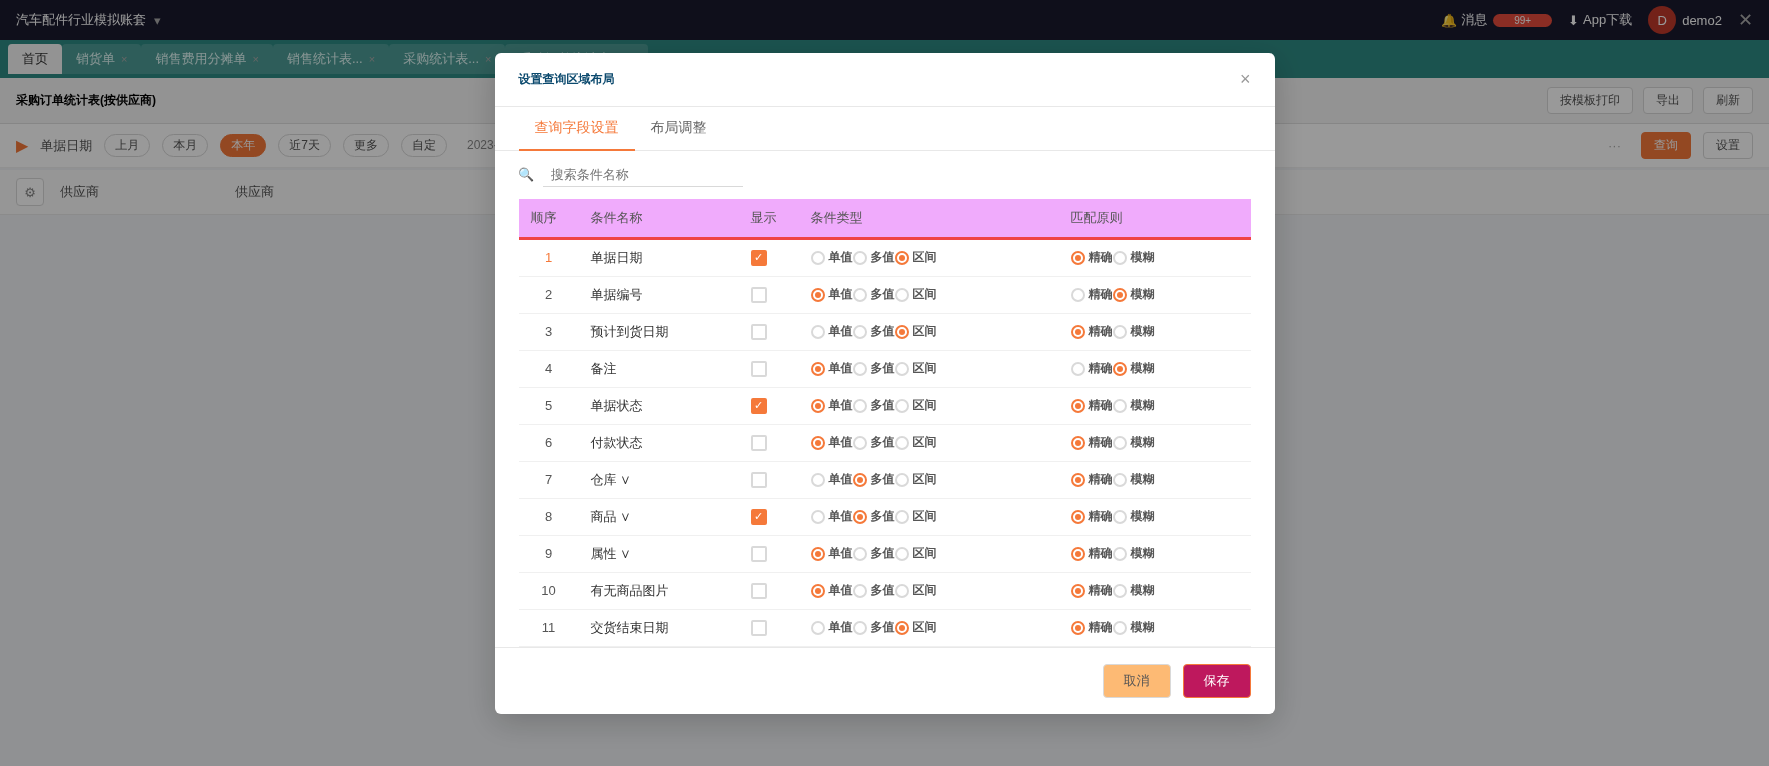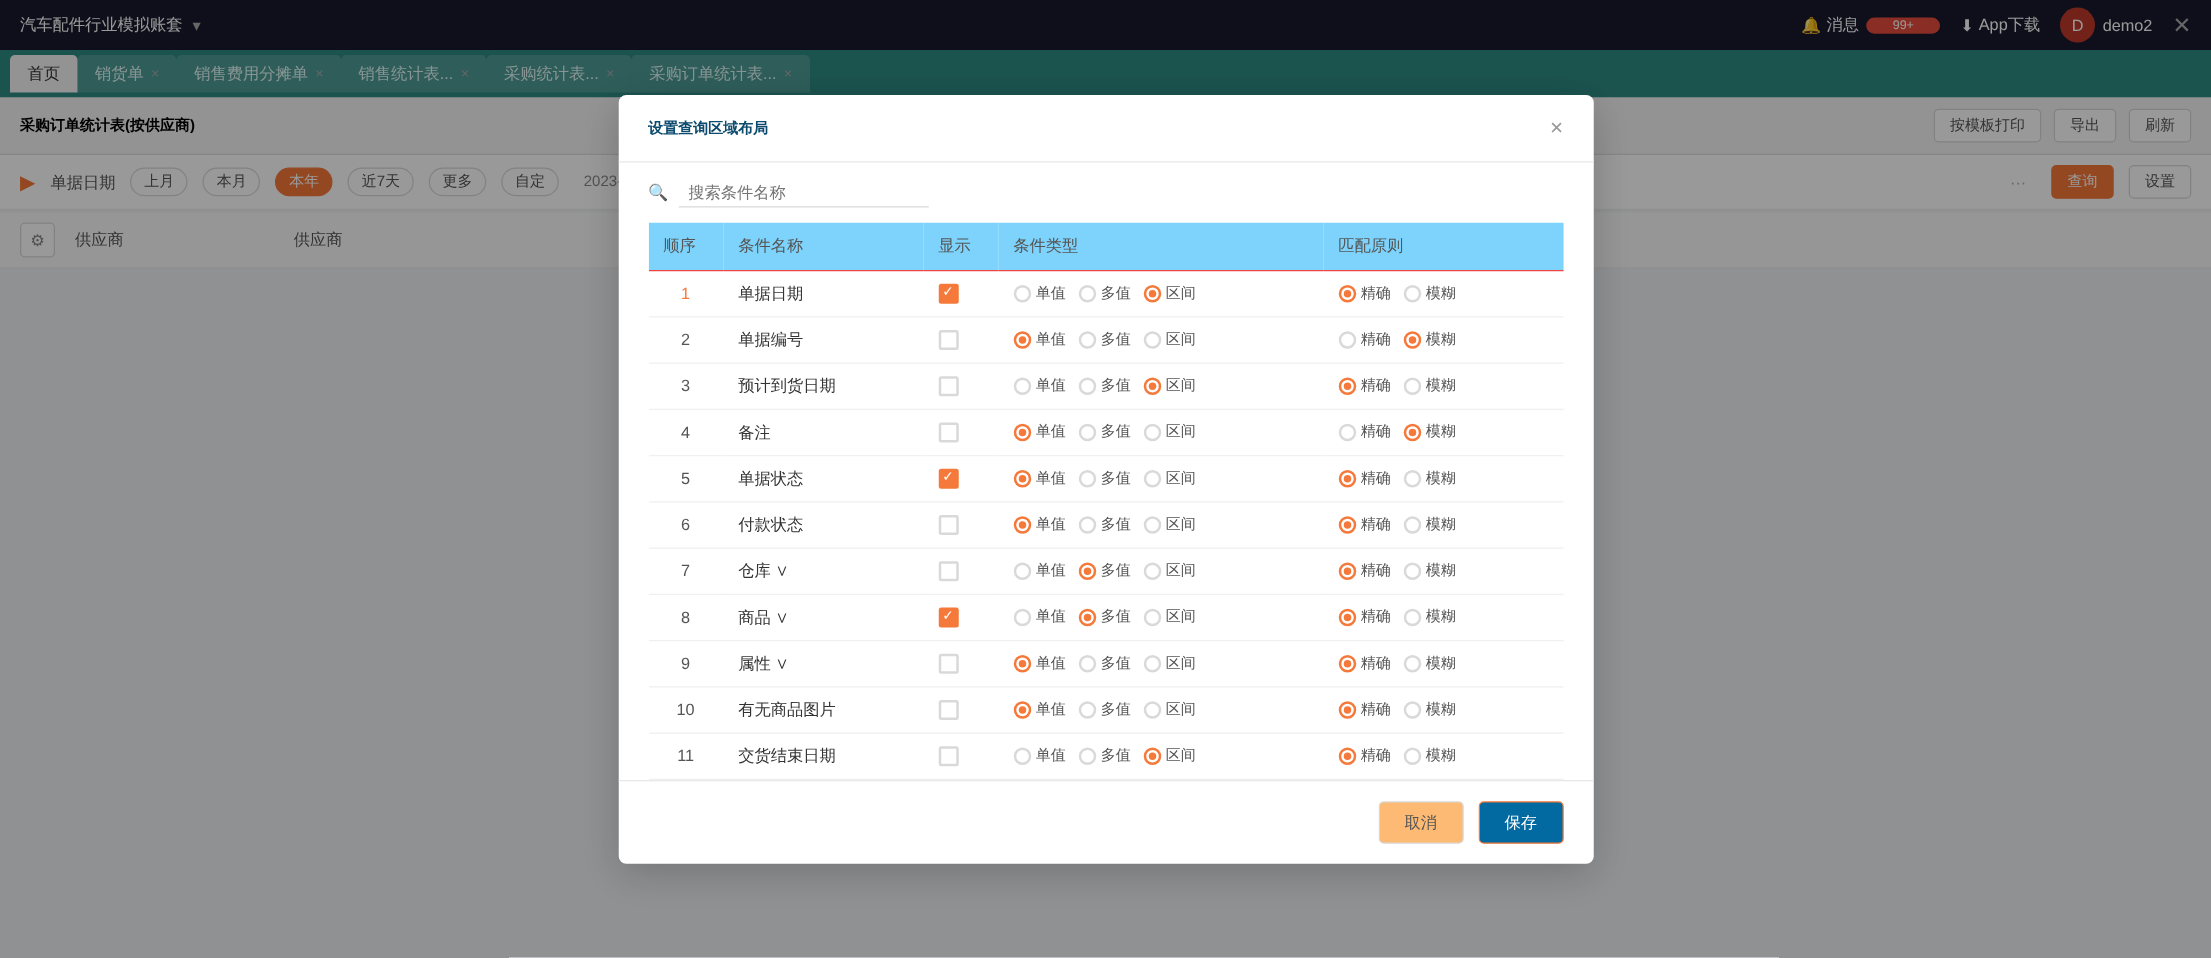--- a/index.html
+++ b/index.html
@@ -149,43 +149,43 @@
     .modal-table {
       flex: 1;
       overflow-y: auto;
       margin: 0 24px;
     }
     .modal-table table {
       width: 100%;
       border-collapse: collapse;
     }
     .modal-table thead th {
-      background: #7dd3fc;
+      background: #f0abfc;
       padding: 10px 12px;
       text-align: left;
       font-size: 13px;
       color: #555;
-      border-bottom: 1px solid #ef4444;
+      border-bottom: 3px solid #ef4444;
       font-weight: 500;
     }
     .modal-table tbody tr {
       border-bottom: 1px solid #f0f0f0;
     }
     .modal-table tbody td {
       padding: 9px 12px;
       font-size: 13px;
       color: #333;
       vertical-align: middle;
     }
 
     
     .radio-group {
       display: flex;
       align-items: center;
-      gap: 10px;
+      font-weight: bold;
     }
     .radio-item {
       display: flex;
       align-items: center;
       gap: 4px;
       cursor: pointer;
       white-space: nowrap;
     }
     .radio-circle {
       width: 14px;
@@ -245,21 +245,21 @@
       border-radius: 4px;
       background: #fdba74;
       cursor: pointer;
       font-size: 13px;
       color: #555;
     }
     .btn-save {
       padding: 7px 20px;
       border: 1px solid #f5793a;
       border-radius: 4px;
-      background: #0369a1;
+      background: #be185d;
       cursor: pointer;
       font-size: 13px;
       color: #fff;
     }
 
     
     .bg-filter-bar {
       background: #fff;
       padding: 8px 16px;
       margin-bottom: 2px;
@@ -381,20 +381,28 @@
 </div>
 
 <div class="overlay">
   <div class="modal">
 
     <div class="modal-header">
       <span class="modal-title">设置查询区域布局</span>
       <span class="modal-close">×</span>
     </div>
 
+    <div class="modal-tabs">
+      <div class="modal-tab active">
+        <span>查询字段设置</span>
+      </div>
+      <div class="modal-tab">
+        <span>布局调整</span>
+      </div>
+    </div>
 
     <div class="modal-search">
       <span style="color:#aaa;">🔍</span>
       <input class="modal-search-input" type="text" placeholder="搜索条件名称" style="">
     </div>
 
     <div class="modal-table">
       <table>
         <thead>
           <tr>

